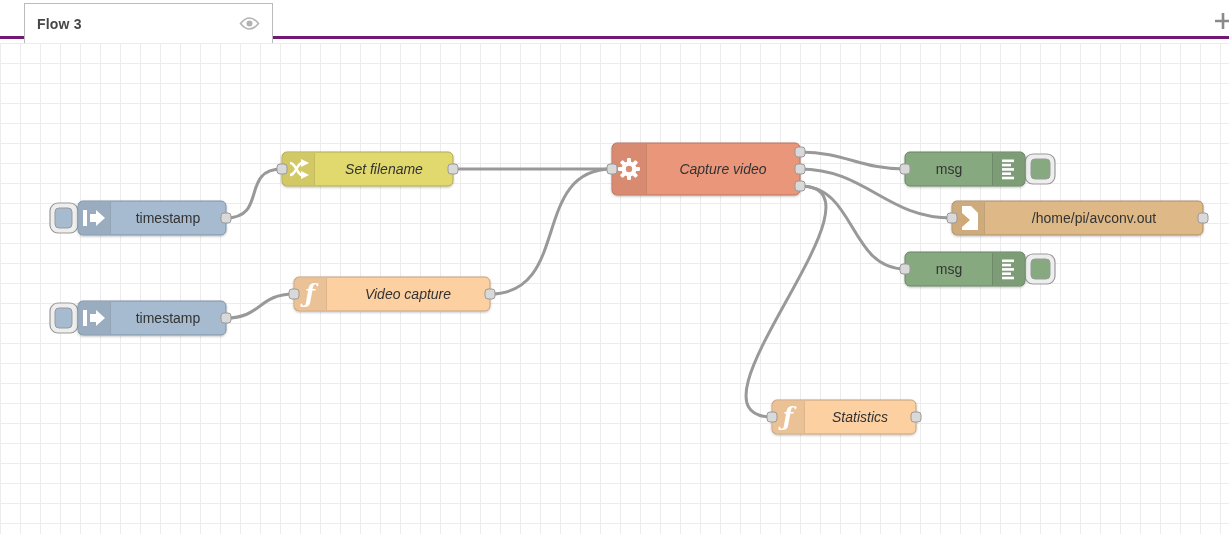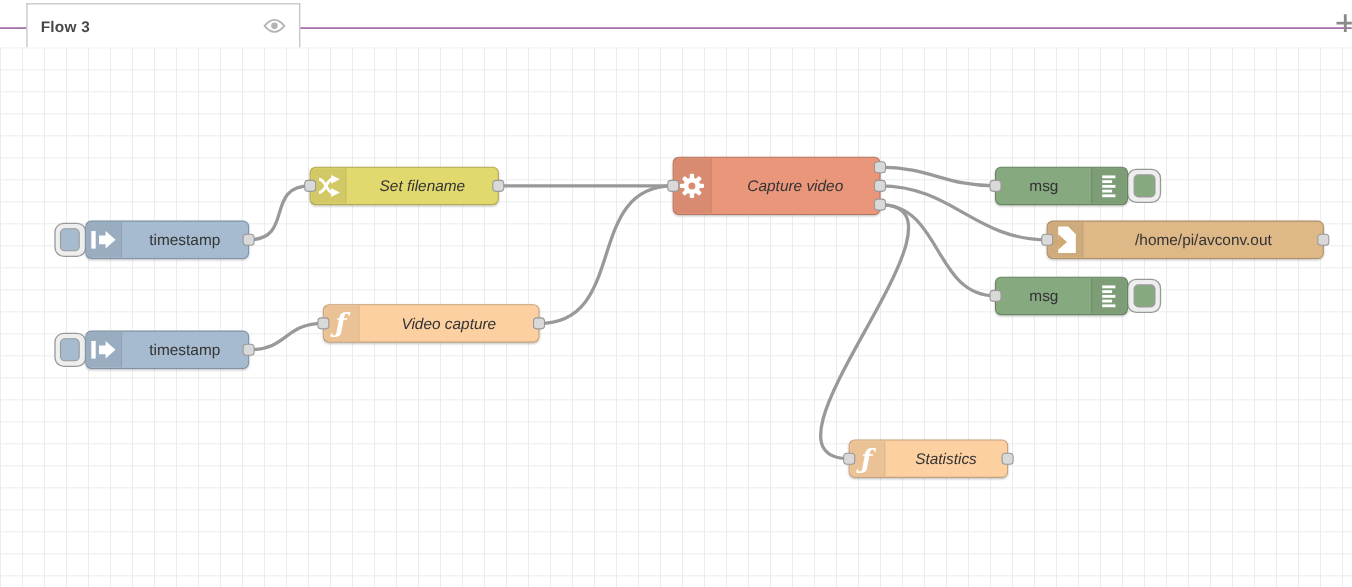--- a/index.html
+++ b/index.html
@@ -1,20 +1,20 @@
 <!DOCTYPE html>
 <html><head>
 <meta charset="utf-8">
 <style>
   html,body{margin:0;padding:0;background:#fff;}
   .screen{position:relative;width:1229px;height:534px;overflow:hidden;background:#fff;
           font-family:"Liberation Sans",sans-serif;}
   
-  .tabbar{position:absolute;top:0;left:0;width:1229px;height:26px;background:#fff;
-          border-bottom:1px solid #701a75;box-sizing:border-box;z-index:3;}
+  .tabbar{position:absolute;top:0;left:0;width:1229px;height:39px;background:#fff;
+          border-bottom:3px solid #701a75;box-sizing:border-box;z-index:3;}
   .tab{position:absolute;left:24px;top:3px;width:249px;height:40px;background:#fff;
        border:1px solid #bbb;border-bottom:none;box-sizing:border-box;display:flex;
        align-items:center;padding:0 12px;z-index:4;}
   .tab-label{font-size:14px;font-weight:bold;color:#474747;flex:1;letter-spacing:.2px;}
   .plusbtn{position:absolute;right:-4px;top:12px;width:20px;height:18px;z-index:4;}
   
   .workspace{position:absolute;top:43px;left:0;width:1229px;height:491px;background:#fff;
     background-image:linear-gradient(to right,#ececec 1px,transparent 1px),
                      linear-gradient(to bottom,#ececec 1px,transparent 1px);
     background-size:20px 20px;}

